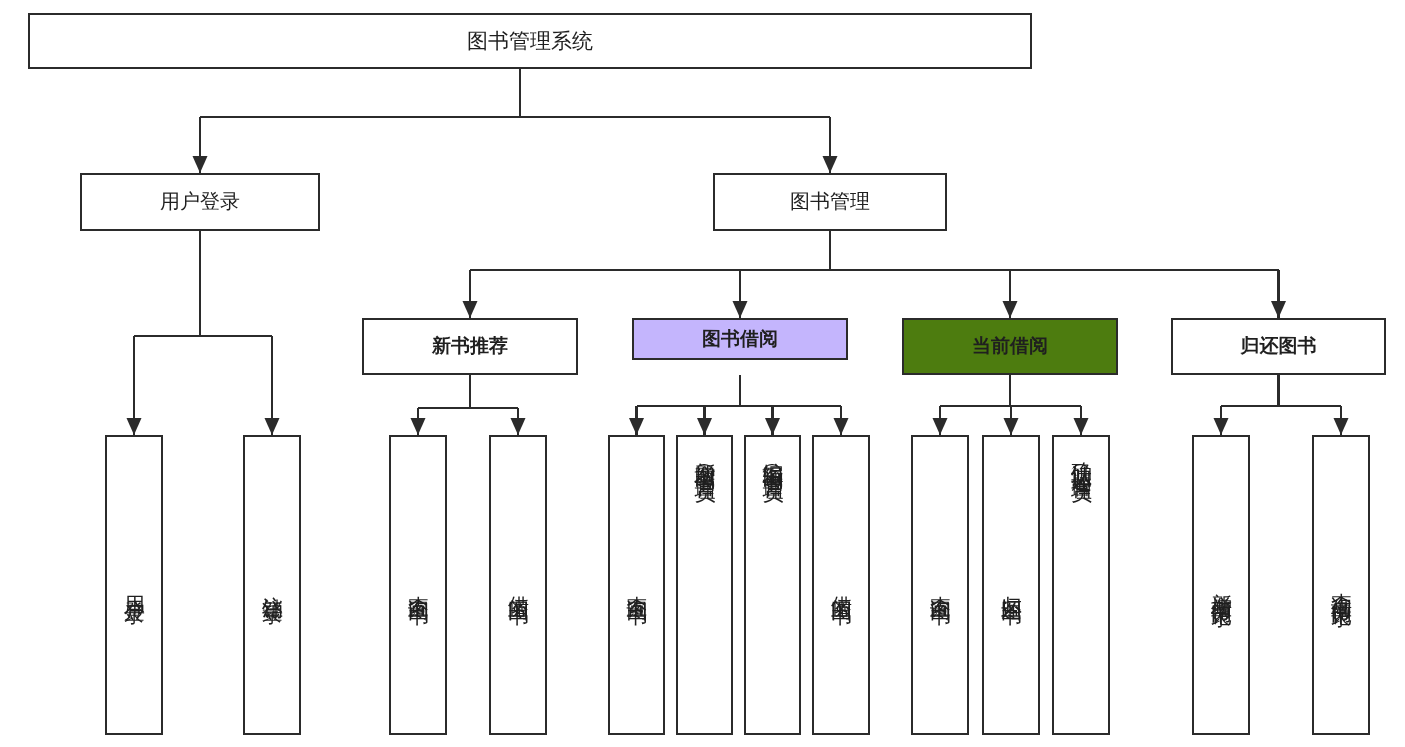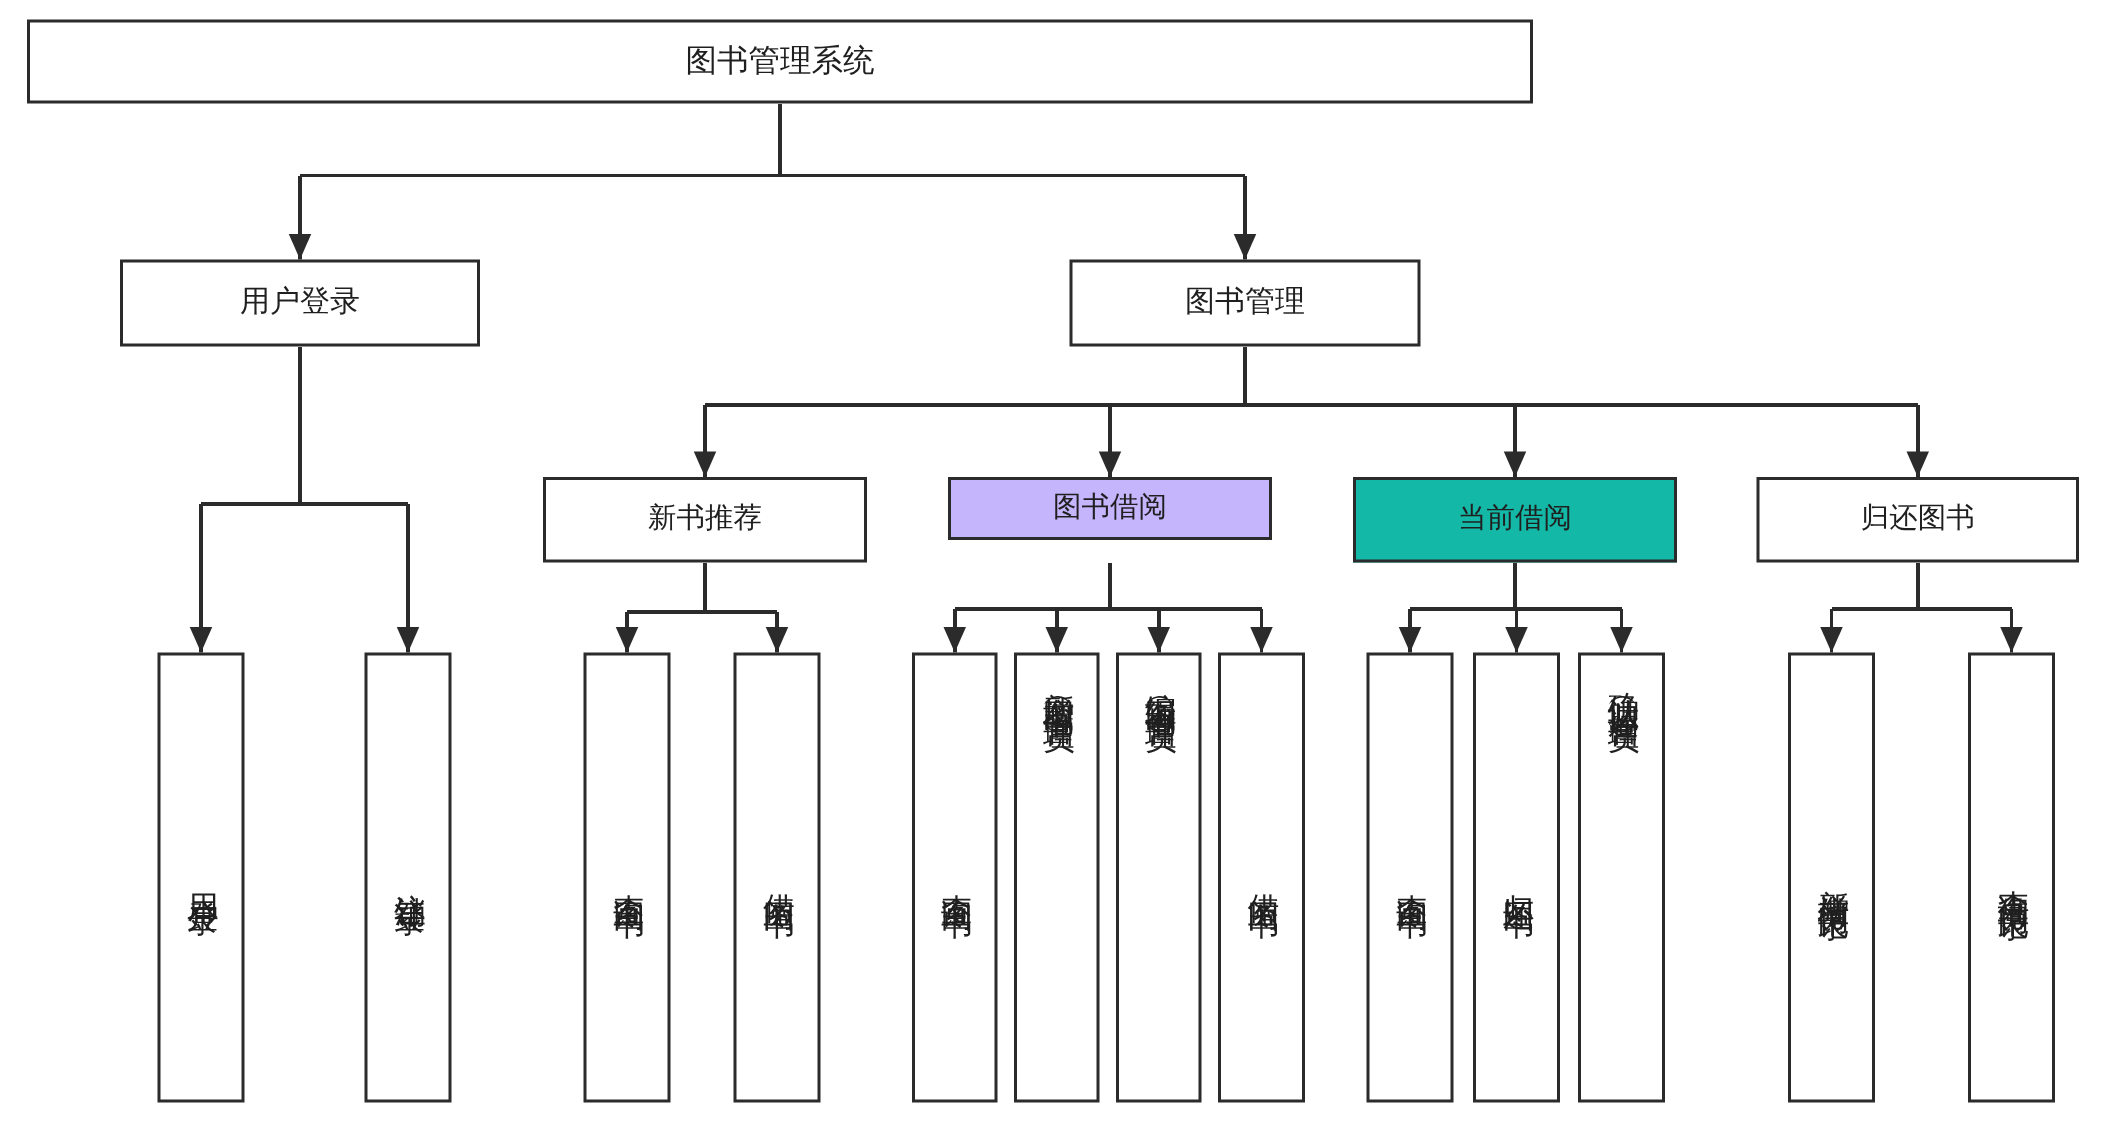--- a/index.html
+++ b/index.html
@@ -11,23 +11,23 @@
   }
   #diagram-root{position:relative;width:1405px;height:747px;}
   svg#flow-svg{position:absolute;left:0;top:0;width:1405px;height:747px;display:block;}
 
   .node-box{
     position:absolute;box-sizing:border-box;
     background:#ffffff;border:2px solid #2b2b2b;
     display:flex;align-items:center;justify-content:center;
     color:#1f1f1f;line-height:1.18;
   }
-  .node-box.level0{font-size:21px;}
+  .node-box.level0{font-size:21px;margin-left:10px;}
   .node-box.level1{font-size:20px;}
-  .node-box.level2{font-size:19px;}
+  .node-box.level2{font-size:19px;font-weight:bold;}
 
   .node-box.leaf{
     writing-mode:vertical-rl;text-orientation:upright;
     font-size:21px;letter-spacing:3px;
     align-items:center;justify-content:center;
     padding:6px 0;white-space:nowrap;
   }
   .node-box.leaf.top-aligned{justify-content:flex-start;padding-top:8px;}
 
   .label{display:block;}
@@ -104,21 +104,21 @@
       </div>
       <div class="node-box level1" style="left: 713px; top: 173px; width: 234px; height: 58px; border-color: rgb(43, 43, 43); background: rgb(255, 255, 255);">
         <span class="label">图书管理</span>
       </div>
       <div class="node-box level2" style="left: 362px; top: 318px; width: 216px; height: 57px; border-color: rgb(43, 43, 43); background: rgb(255, 255, 255);">
         <span class="label">新书推荐</span>
       </div>
       <div class="node-box level2" style="left: 632px; top: 318px; width: 216px; height: 42px; border-color: rgb(43, 43, 43); background: #c4b5fd;">
         <span class="label">图书借阅</span>
       </div>
-      <div class="node-box level2" style="left: 902px; top: 318px; width: 216px; height: 57px; border-color: rgb(43, 43, 43); background: #14b8a6;">
+      <div class="node-box level2" style="left: 902px; top: 318px; width: 216px; height: 57px; border-color: rgb(43, 43, 43); background: #4d7c0f;">
         <span class="label">当前借阅</span>
       </div>
       <div class="node-box level2" style="left: 1171px; top: 318px; width: 215px; height: 57px; border-color: rgb(43, 43, 43); background: rgb(255, 255, 255);">
         <span class="label">归还图书</span>
       </div>
       <div class="node-box leaf" style="left: 105px; top: 435px; width: 58px; height: 300px; border-color: rgb(43, 43, 43); background: rgb(255, 255, 255);">
         <span class="label">用户登录</span>
       </div>
       <div class="node-box leaf" style="left: 243px; top: 435px; width: 58px; height: 300px; border-color: rgb(43, 43, 43); background: rgb(255, 255, 255);">
         <span class="label">注销登录</span>

